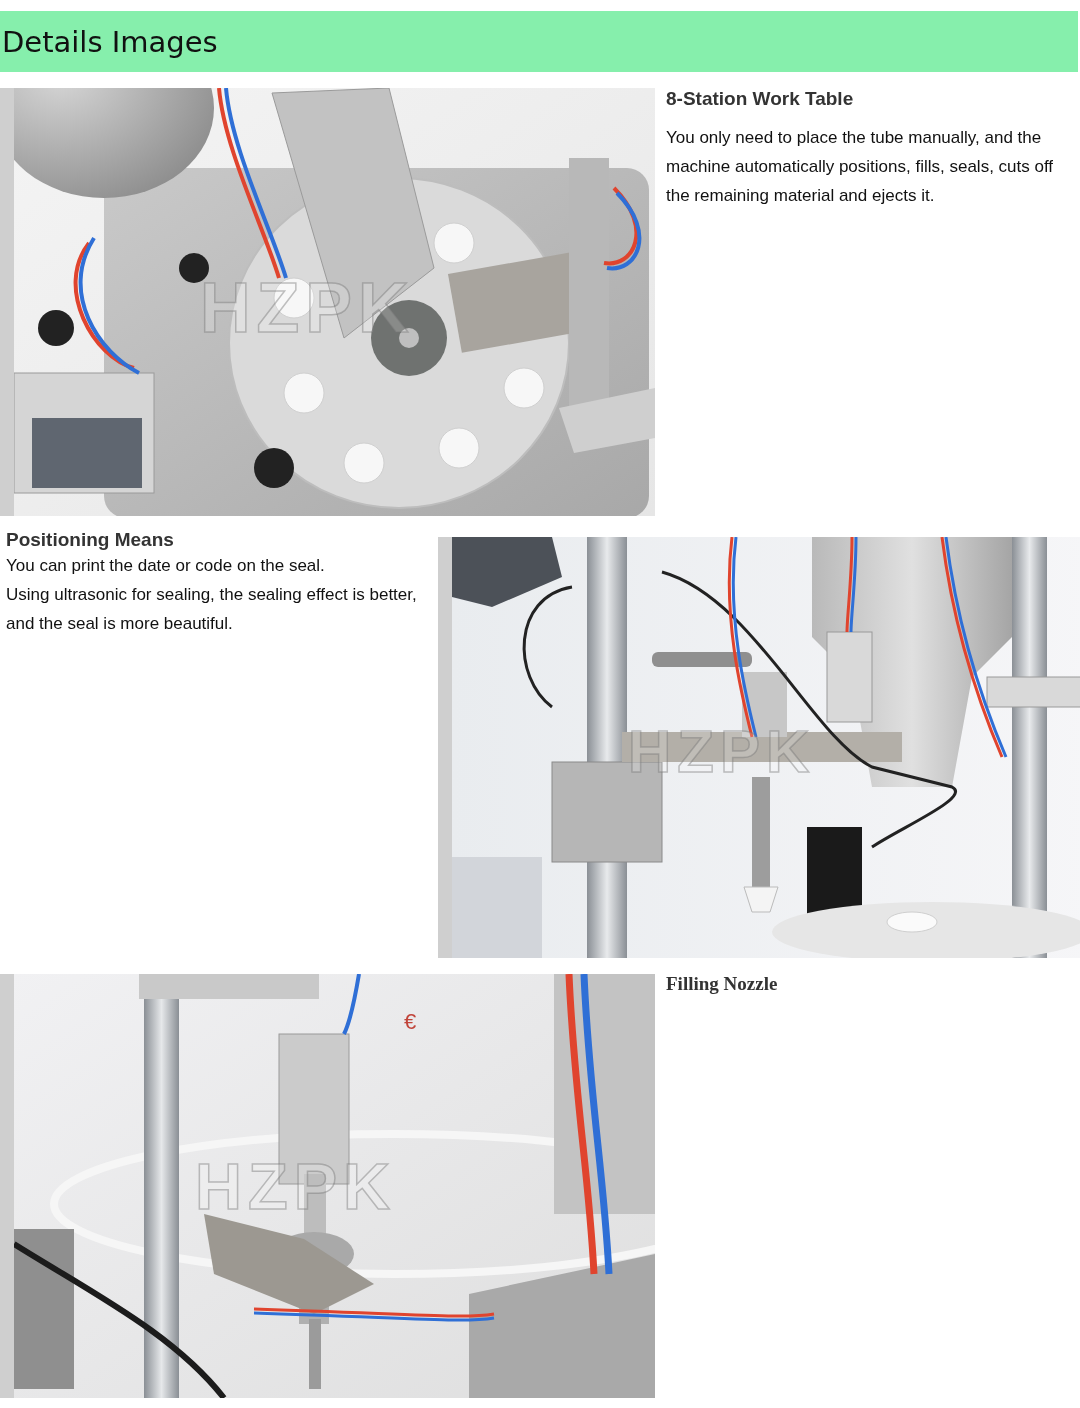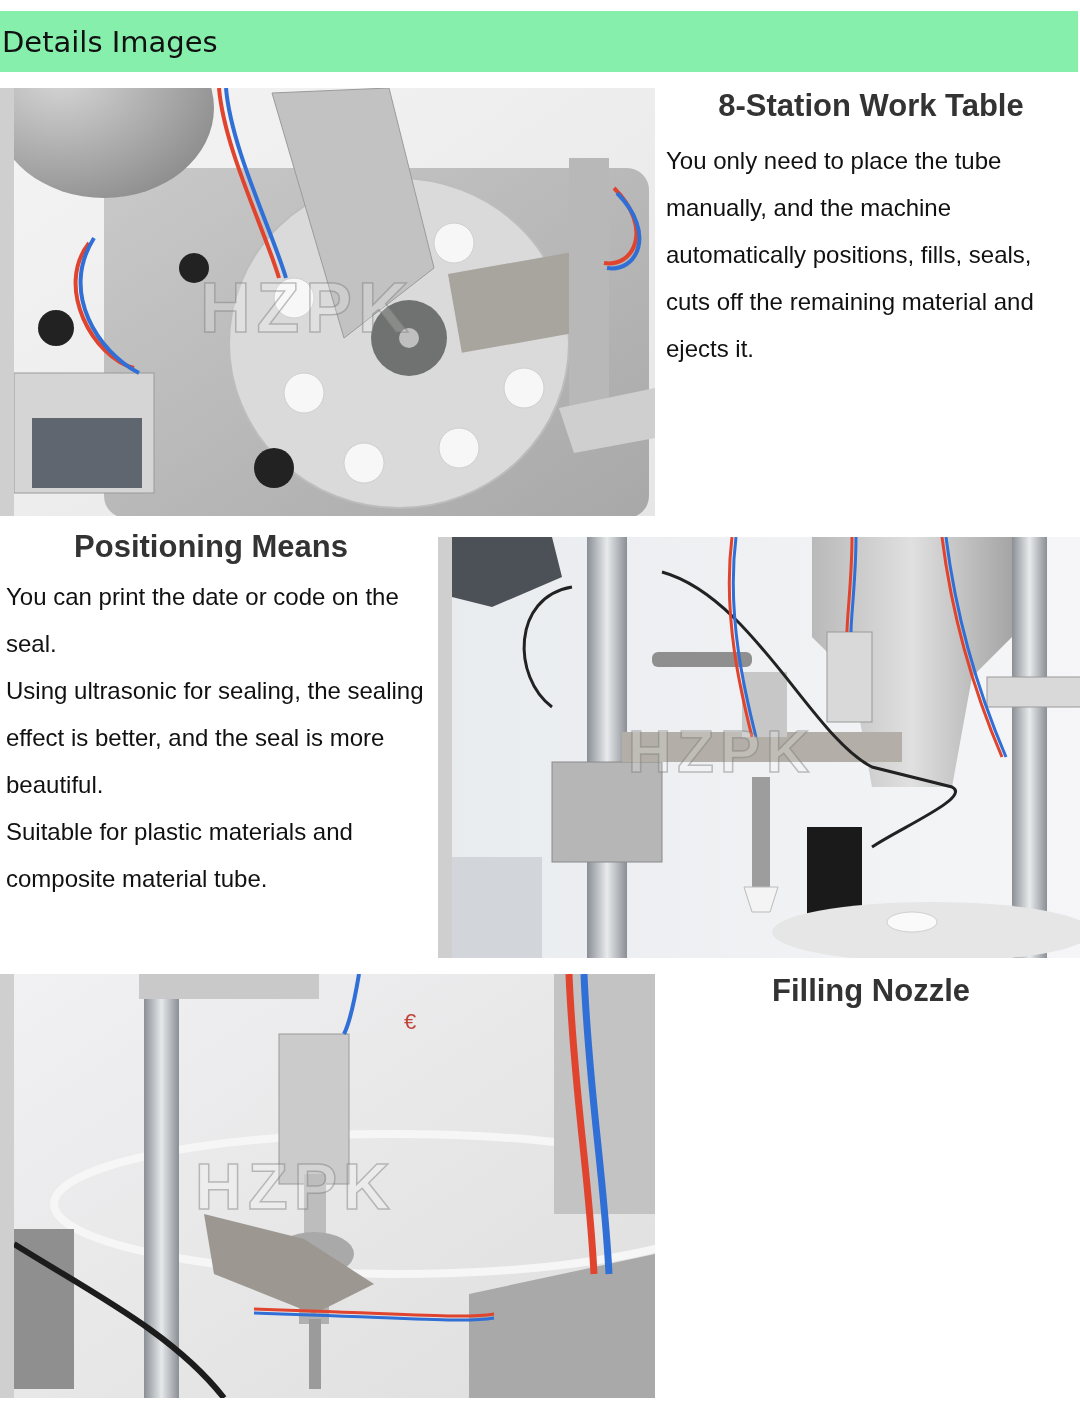--- a/index.html
+++ b/index.html
@@ -15,29 +15,29 @@
   .photo svg { display: block; width: 100%; height: 100%; }
   .watermark { position: absolute; font-family: "Liberation Sans", sans-serif; font-weight: bold;
                color: rgba(255,255,255,0.18); -webkit-text-stroke: 1.5px rgba(120,120,120,0.45);
                letter-spacing: 6px; pointer-events: none; }
 
   .photo-1 { left: 0; top: 88px; width: 641px; height: 428px; }
   .photo-2 { left: 438px; top: 537px; width: 640px; height: 421px; }
   .photo-3 { left: 0; top: 974px; width: 641px; height: 424px; }
 
   .section { position: absolute; }
-  .section h2 { margin: 0; font-size: 31px; font-weight: bold; color: #333; text-align: center; }
-  .section p { margin: 0; font-size: 24px; line-height: 47px; color: #111; }
+  .section h2 { margin: 0; font-size: 19px; font-weight: bold; color: #333; }
+  .section p { margin: 0; font-size: 17px; line-height: 29px; color: #111; }
 
   .sec-1 { left: 666px; top: 88px; width: 414px; }
   .sec-1 h2 { width: 410px; margin-bottom: 13px; }
   .sec-2 { left: 6px; top: 529px; width: 420px; }
-  .sec-2 h2 { width: 410px; margin-bottom: 8px; }
+  .sec-2 h2 { width: 410px; }
   .sec-3 { left: 666px; top: 973px; width: 414px; }
-  .sec-3 h2 { width: 410px; margin-bottom: 16px; }
+  .sec-3 h2 { width: 410px; margin-bottom: 16px; font-family: Liberation Serif, serif; }
 </style>
 </head>
 <body>
 
 <div class="header-bar">
   <h1>Details Images</h1>
 </div>
 
 <div class="photo photo-1" role="img" aria-label="Top view of 8-station rotary work table of tube filling machine">
   <svg viewBox="0 0 641 428" preserveAspectRatio="none">
@@ -94,21 +94,20 @@
 
 <div class="section sec-1">
   <h2>8-Station Work Table</h2>
   <p>You only need to place the tube manually, and the machine automatically positions, fills, seals, cuts off the remaining material and ejects it.</p>
 </div>
 
 <div class="section sec-2">
   <h2>Positioning Means</h2>
   <p>You can print the date or code on the seal.</p>
   <p>Using ultrasonic for sealing, the sealing effect is better, and the seal is more beautiful.</p>
-  <p>Suitable for plastic materials and composite material tube.</p>
 </div>
 
 <div class="photo photo-2" role="img" aria-label="Close-up of positioning mechanism with sensor and pressing head">
   <svg viewBox="0 0 640 421" preserveAspectRatio="none">
     <defs>
       <linearGradient id="g2bg" x1="0" y1="0" x2="1" y2="0">
         <stop offset="0" stop-color="#e9ecef"></stop>
           <stop offset="1" stop-color="#f6f6f8"></stop>
       </linearGradient>
       <linearGradient id="g2rod" x1="0" y1="0" x2="1" y2="0">

